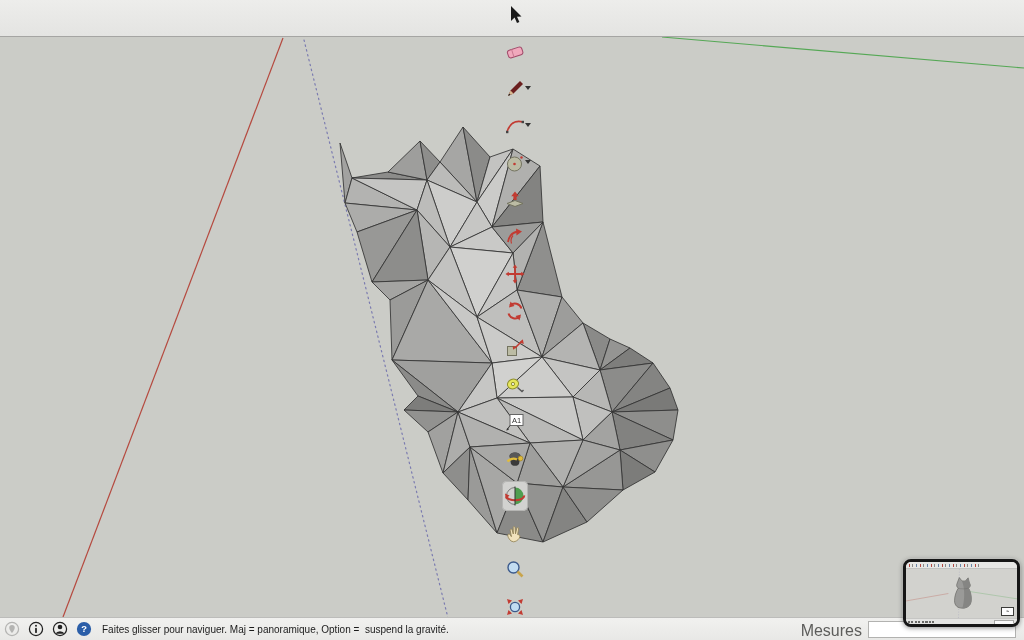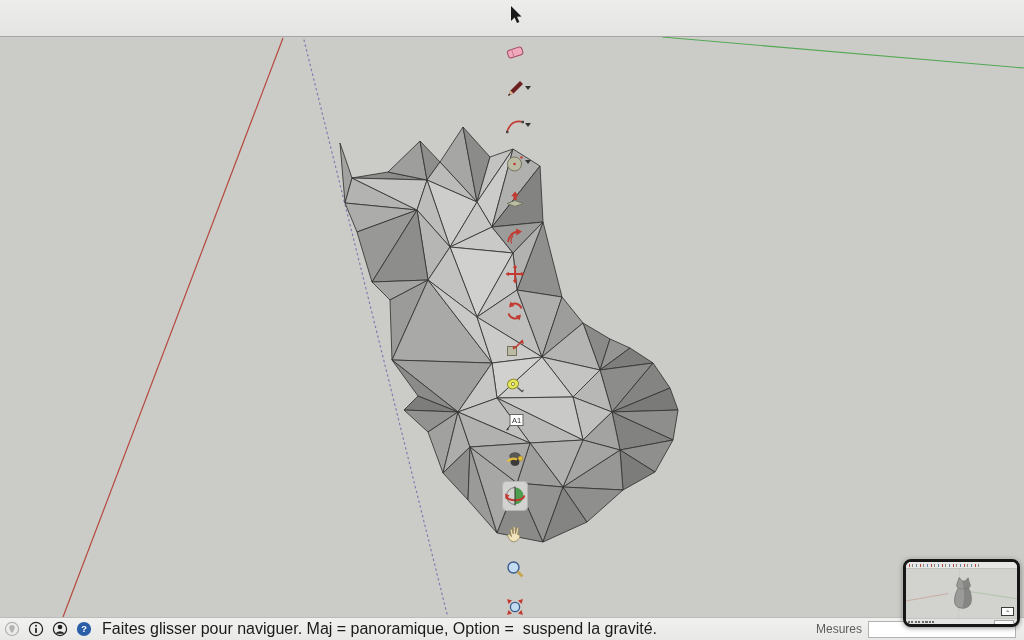--- a/index.html
+++ b/index.html
@@ -32,24 +32,24 @@
   
   .statusbar {
     position:absolute; left:0; bottom:0; width:1024px; height:23px; z-index:5;
     background:linear-gradient(#f1f1ef,#e8e8e6);
     border-top:1px solid #bcbcba;
     display:flex; align-items:center; padding-left:4px;
   }
   .status-icons { display:flex; align-items:center; gap:8px; }
   .status-icon { width:16px; height:16px; display:flex; align-items:center; justify-content:center; }
   .status-icon svg { width:16px; height:16px; }
-  .status-message { margin-left:10px; font-size:16px; color:#1b1b1b; white-space:pre; }
+  .status-message { margin-left:10px; font-size:10px; color:#1b1b1b; white-space:pre; }
   .measure-label {
     position:absolute; left:786px; width:76px; text-align:right;
-    font-size:12px; color:#5d5d5b; top:4px;
+    font-size:16px; color:#5d5d5b; top:4px;
   }
   .measure-input {
     position:absolute; left:868px; top:3px; width:148px; height:17px;
     background:#ffffff; border:1px solid #b2b2b0; font-size:11px; padding:0 3px;
     font-family:"Liberation Sans", sans-serif;
   }
 
   
   .pip {
     position:absolute; left:903px; top:559px; width:117px; height:68px; z-index:10;

